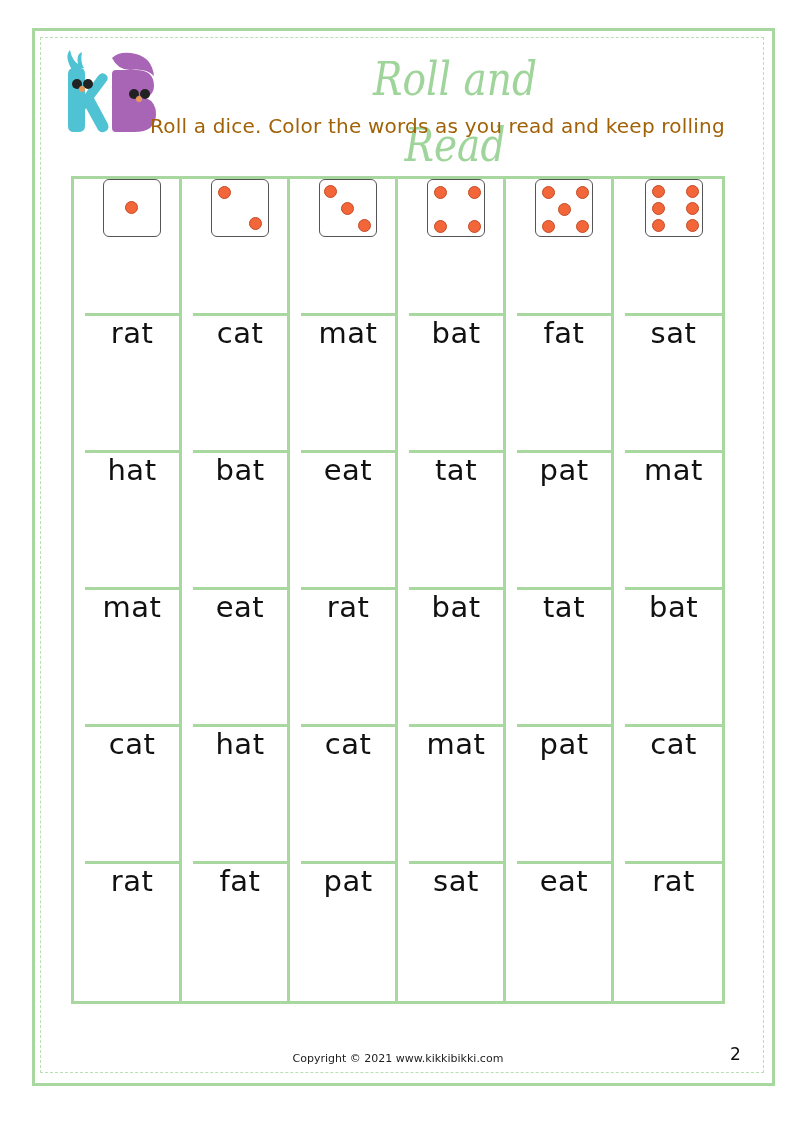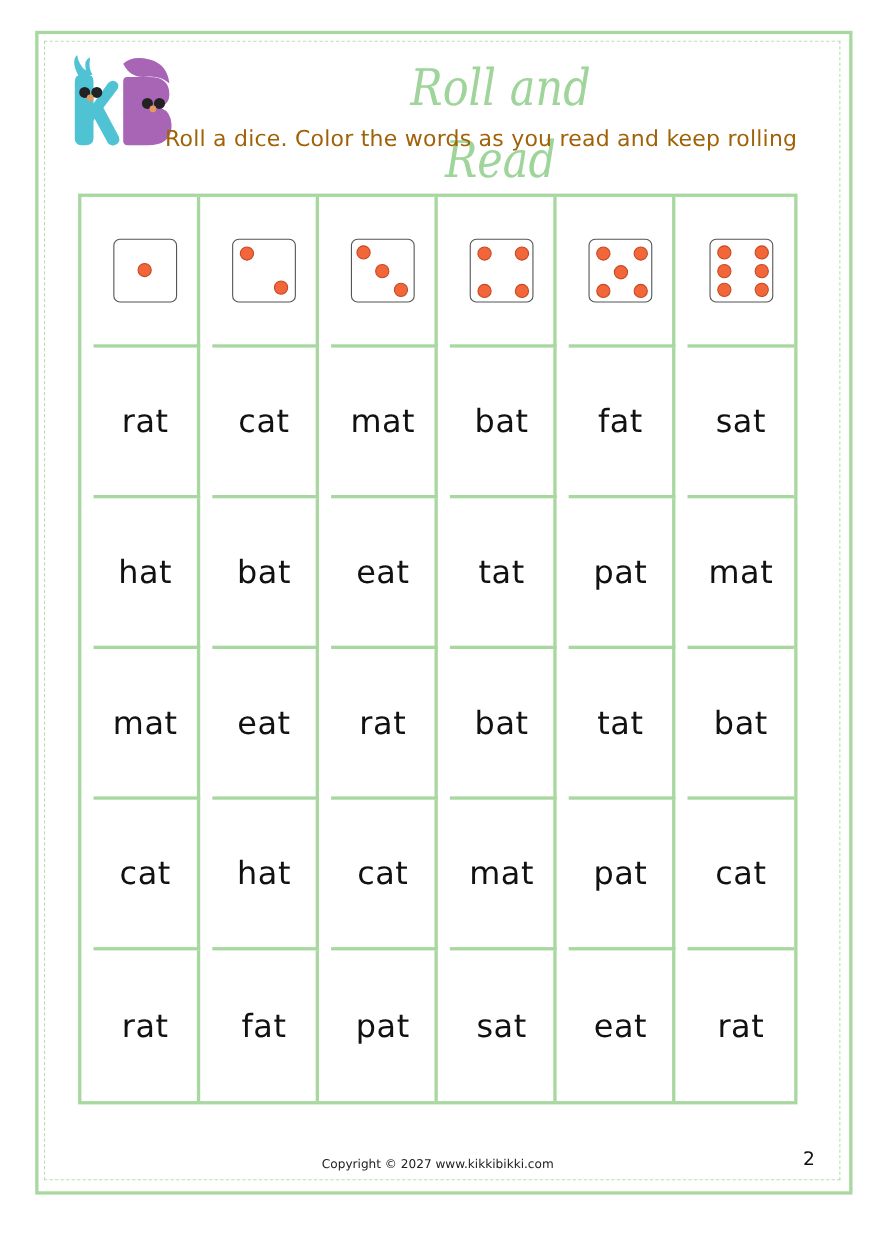--- a/index.html
+++ b/index.html
@@ -12,21 +12,21 @@
     .logo { position: absolute; left: 60px; top: 48px; width: 100px; height: 88px; }
     .title { position: absolute; left: 300px; top: 46px; width: 310px; text-align: center;
              font-family: "DejaVu Serif", serif; font-style: italic; font-size: 46px;
              color: #9fd49a; letter-spacing: 0px; line-height: 66px; transform: scaleX(0.85); }
     .instructions { position: absolute; left: 150px; top: 114px; font-size: 20px; color: #a16207;
                     white-space: nowrap; letter-spacing: 0.2px; }
     .grid { position: absolute; left: 71px; top: 176px; width: 654px; height: 828px;
             display: grid; grid-template-columns: repeat(6, 1fr); grid-template-rows: repeat(6, 1fr);
             border: 3px solid #a8d8a0; box-sizing: border-box; }
     .cell { border-right: 3px solid #a8d8a0; border-bottom: 3px solid #a8d8a0;
-            display: flex; align-items: center; justify-content: center; box-sizing: border-box; margin-left: 11px; }
+            display: flex; align-items: flex-start; justify-content: center; box-sizing: border-box; margin-left: 11px; }
     .cell.last-col { border-right: none; }
     .cell.last-row { border-bottom: none; }
     .word { font-size: 29px; color: #111; letter-spacing: 0.5px; }
     .die { width: 56px; height: 56px; border: 1.5px solid #555; border-radius: 6px; position: relative;
            background: #fff; }
     .pip { position: absolute; width: 13px; height: 13px; border-radius: 50%; background: #f2663a;
            border: 1px solid #c44a25; box-sizing: border-box; }
     .footer { position: absolute; left: 0; width: 796px; top: 1052px; text-align: center;
               font-size: 11px; color: #222; }
     .page-num { position: absolute; left: 730px; top: 1044px; font-size: 17px; color: #111; }
@@ -198,14 +198,14 @@
       <span class="word">sat</span>
     </div>
   <div class="cell last-row">
       <span class="word">eat</span>
     </div>
   <div class="cell last-row last-col">
       <span class="word">rat</span>
     </div>
 </div>
 
-<div class="footer">Copyright © 2027 www.kikkibikki.com</div>
+<div class="footer">Copyright © 2021 www.kikkibikki.com</div>
 <div class="page-num">2</div>
 
 </body></html>

